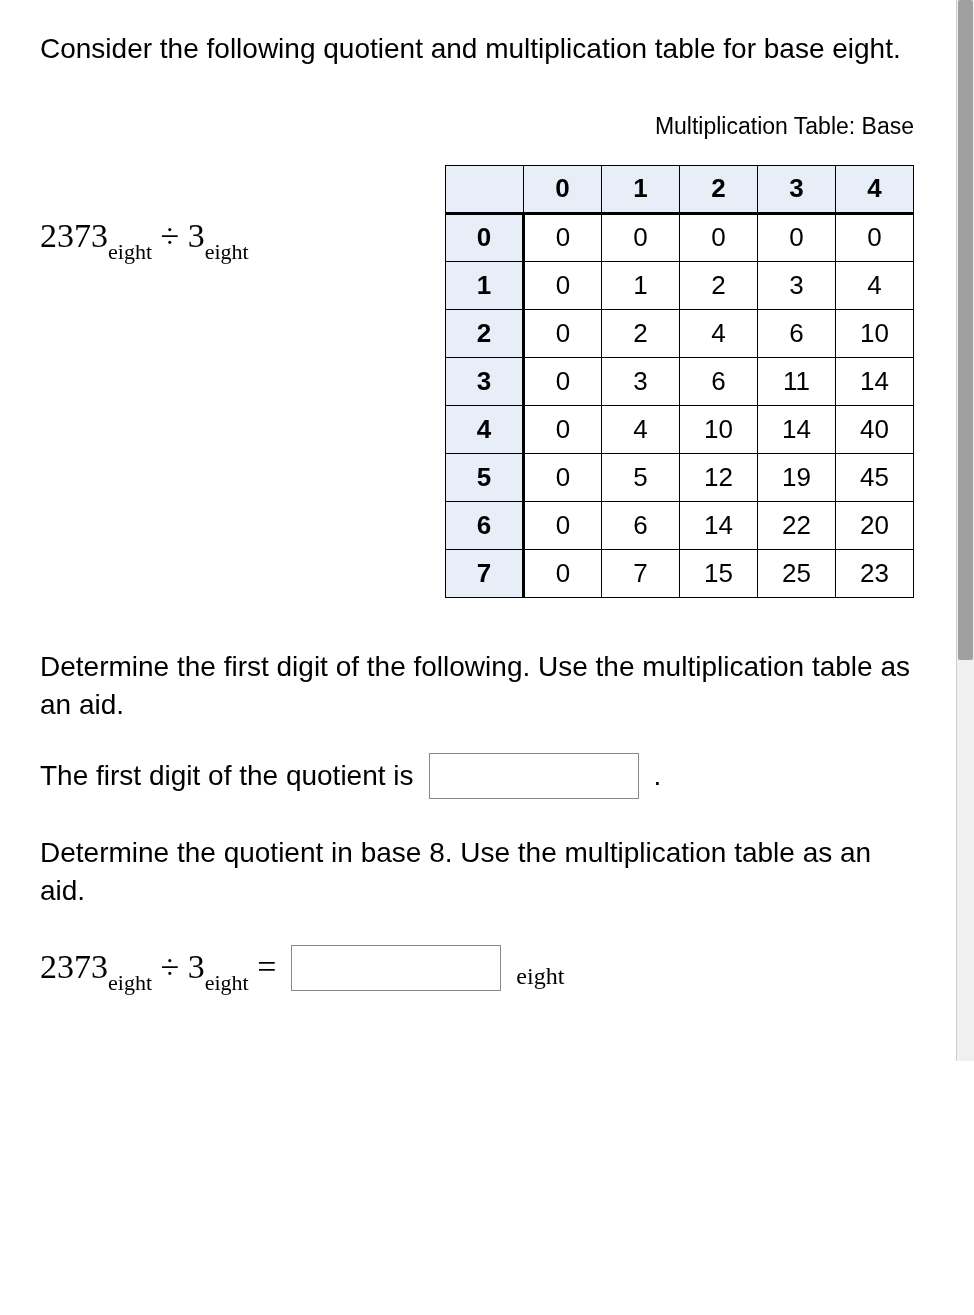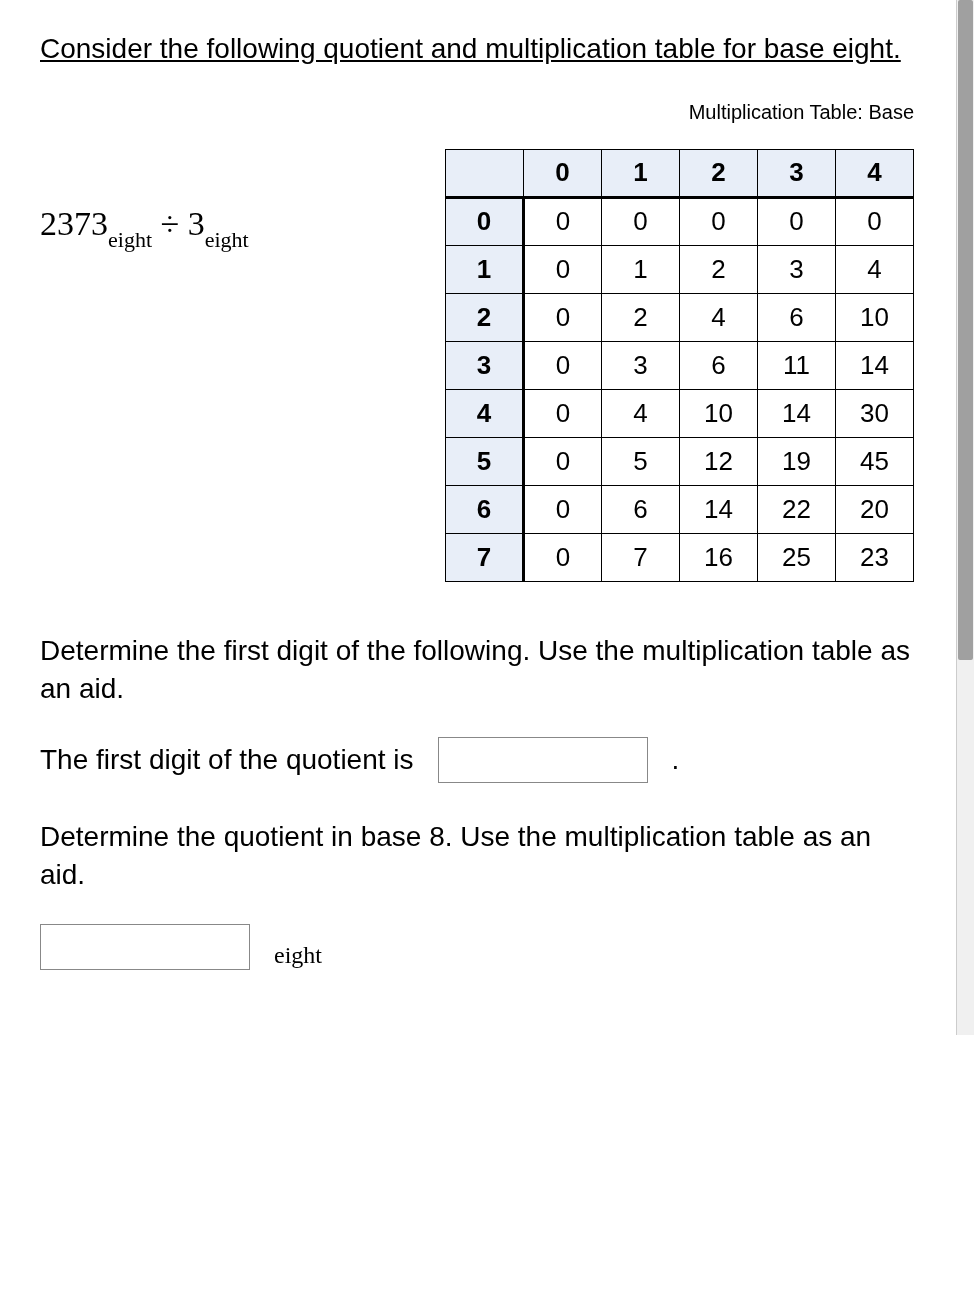--- a/index.html
+++ b/index.html
@@ -30,23 +30,22 @@
       position: absolute;
       right: 1px;
       top: 0;
       width: 15px;
       height: 660px;
       background: #a0a0a0;
       border-radius: 2px;
     }
     .intro-text {
       line-height: 1.35;
-      margin-bottom: 33px;
-      padding-right: 20px;
-      text-decoration: underline;
+      margin-bottom: 45px;
+      padding-right: 20px;
     }
     .problem-row {
       display: flex;
       align-items: flex-start;
       margin-bottom: 50px;
       padding-right: 20px;
     }
     .expression {
       font-family: "Times New Roman", Times, serif;
       font-size: 34px;
@@ -60,21 +59,21 @@
       position: relative;
       top: 4px;
     }
     .table-side {
       flex: 1;
       display: flex;
       flex-direction: column;
       align-items: flex-end;
     }
     .table-title {
-      font-size: 20px;
+      font-size: 23px;
       margin-bottom: 25px;
       text-align: right;
       padding-right: 0;
     }
     table.mult {
       border-collapse: collapse;
       font-size: 26px;
     }
     table.mult td, table.mult th {
       border: 1px solid #000;
@@ -101,21 +100,21 @@
       line-height: 1.35;
       margin-bottom: 30px;
       padding-right: 20px;
     }
     .answer-line {
       line-height: 1.6;
       margin-bottom: 35px;
       display: flex;
       align-items: center;
       flex-wrap: wrap;
-      gap: 24px;
+      gap: 15px;
       padding-right: 20px;
     }
     .answer-line .expression2 {
       font-family: "Times New Roman", Times, serif;
       font-size: 34px;
       white-space: nowrap;
     }
     .input-box {
       display: inline-block;
       border: 1px solid #888;
@@ -192,21 +191,21 @@
             <td>6</td>
             <td>11</td>
             <td>14</td>
           </tr>
           <tr>
             <td class="hdr">4</td>
             <td>0</td>
             <td>4</td>
             <td>10</td>
             <td>14</td>
-            <td>30</td>
+            <td>40</td>
           </tr>
           <tr>
             <td class="hdr">5</td>
             <td>0</td>
             <td>5</td>
             <td>12</td>
             <td>19</td>
             <td>45</td>
           </tr>
           <tr>
@@ -214,35 +213,41 @@
             <td>0</td>
             <td>6</td>
             <td>14</td>
             <td>22</td>
             <td>20</td>
           </tr>
           <tr>
             <td class="hdr">7</td>
             <td>0</td>
             <td>7</td>
-            <td>16</td>
+            <td>15</td>
             <td>25</td>
             <td>23</td>
           </tr>
         </tbody>
     </table>
   </div>
 </div>
 
 <p class="prompt">Determine the first digit of the following. Use the multiplication table as an aid.</p>
 
 <div class="answer-line">
   <span>The first digit of the quotient is</span>
   <input type="text" class="input-box" style="">
   <span>.</span>
 </div>
 
 <p class="prompt">Determine the quotient in base 8. Use the multiplication table as an aid.</p>
 
 <div class="answer-line">
+  <span class="expression2">
+    <span>2373</span><span class="sub">eight</span>
+    <span>÷</span>
+    <span>3</span><span class="sub">eight</span>
+    <span>=</span>
+  </span>
   <input type="text" class="input-box" style="">
   <span class="after-input sub" style="top:8px;">eight</span>
 </div>
 
 </body></html>

